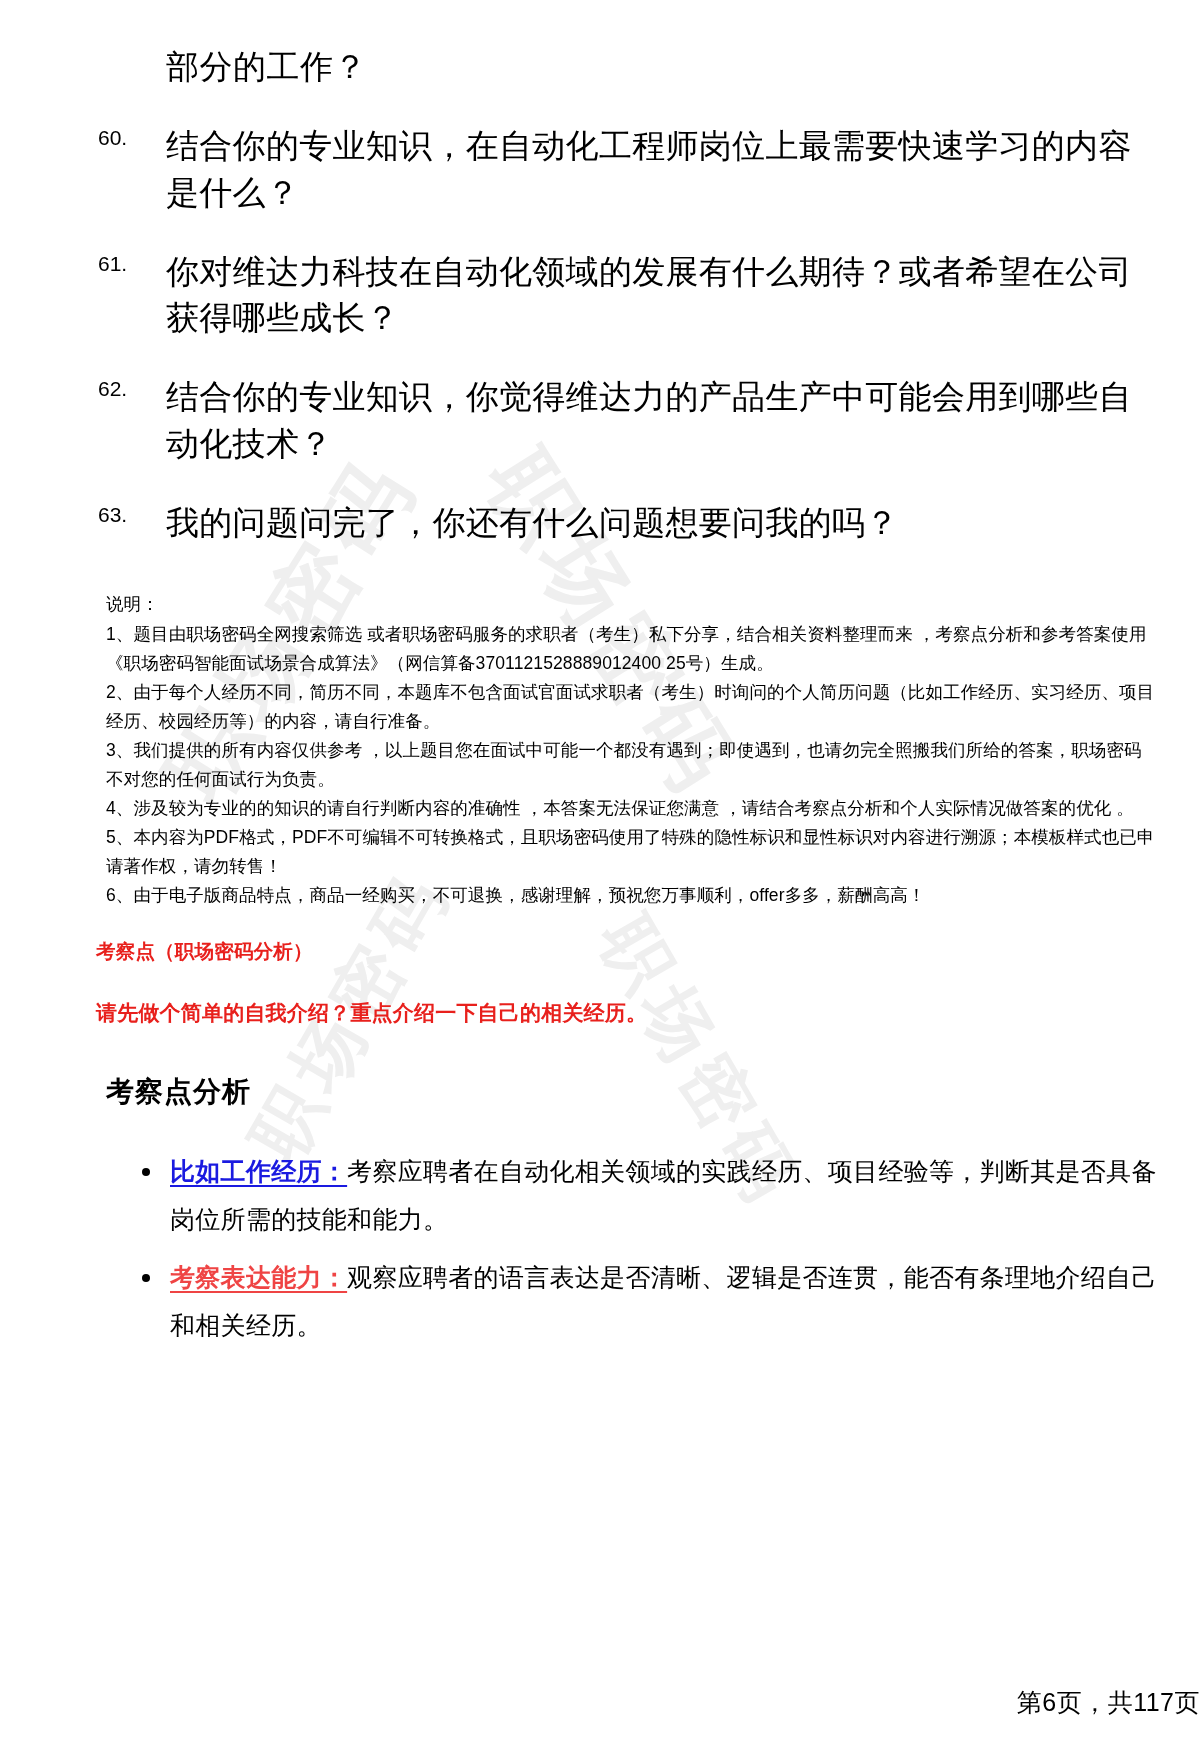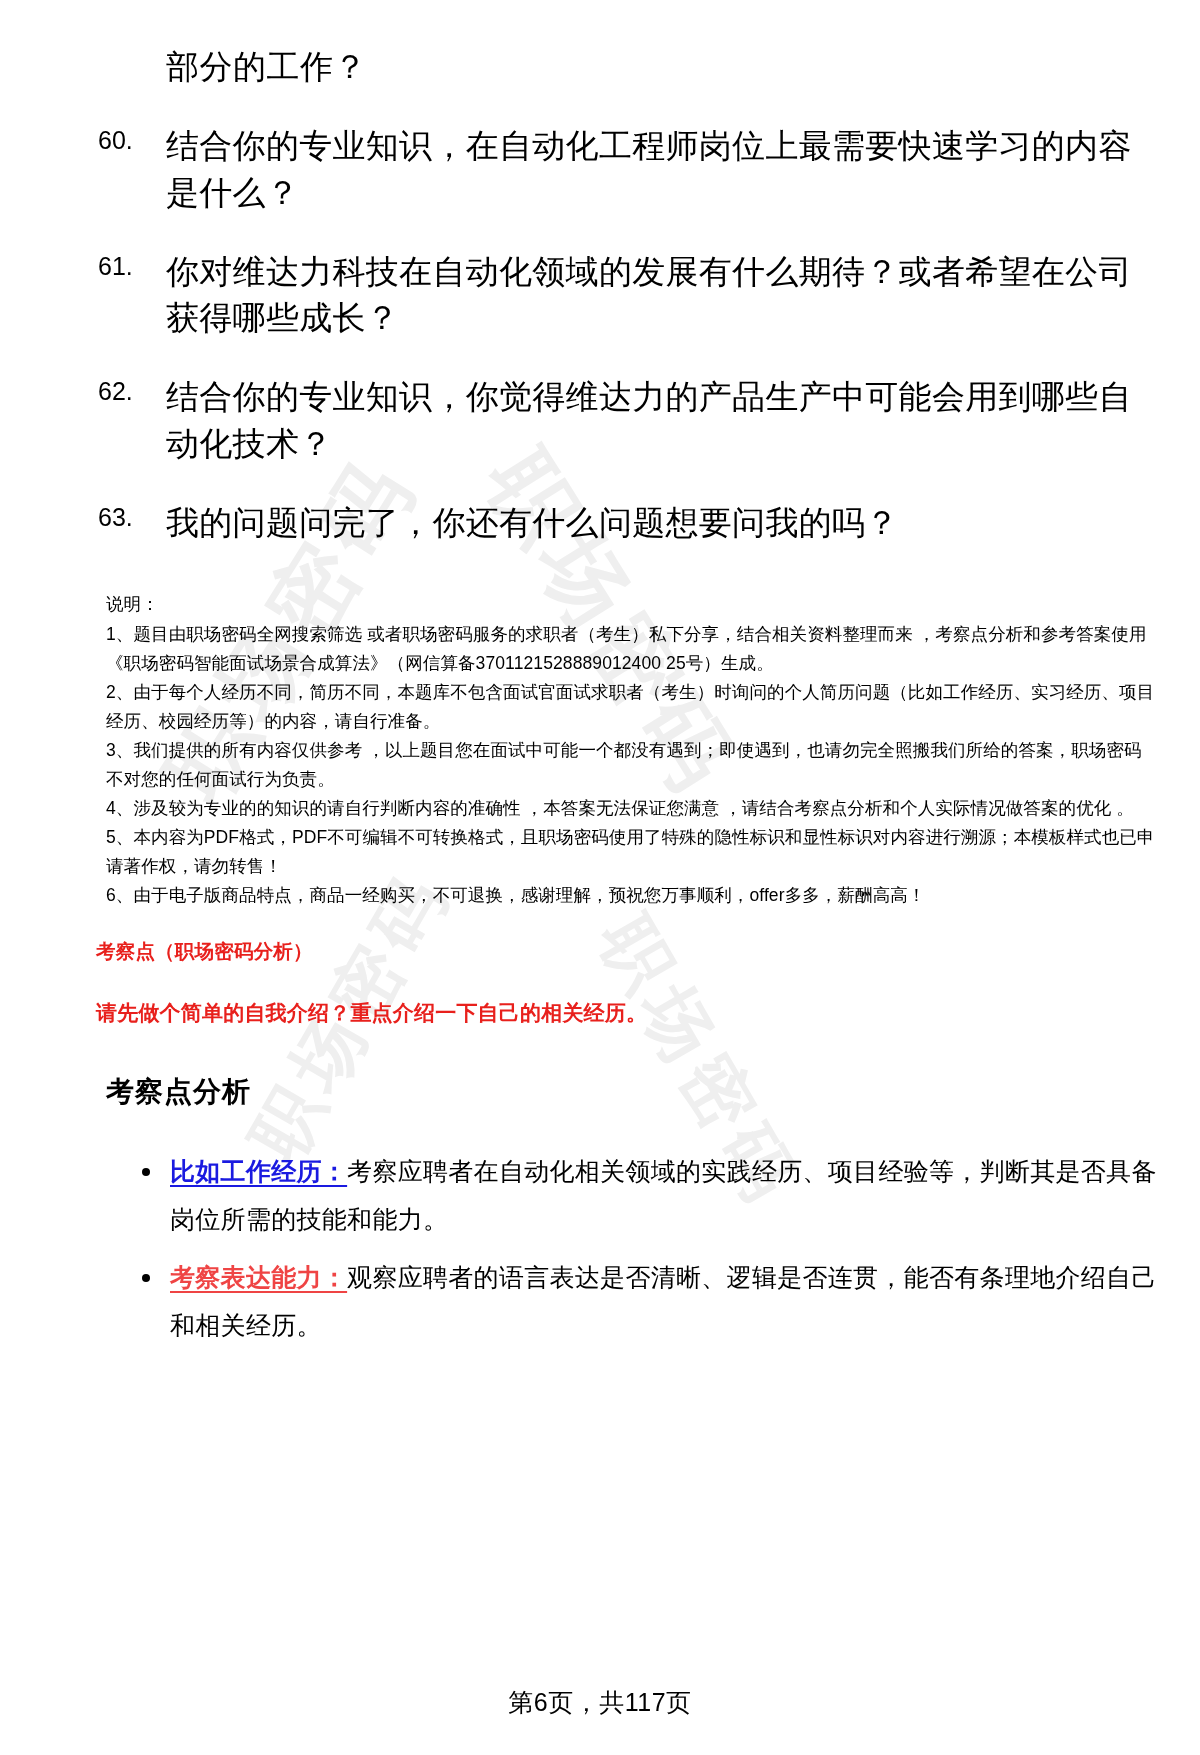--- a/index.html
+++ b/index.html
@@ -76,21 +76,21 @@
     letter-spacing: 0.5px;
   }
   .q-item {
     display: flex;
     align-items: flex-start;
     margin: 0 0 32px 0;
   }
   .q-num {
     flex: 0 0 auto;
     width: 70px;
-    font-size: 25px;
+    font-size: 21px;
     line-height: 1.42;
     letter-spacing: 0px;
     text-align: left;
     padding-left: 2px;
     box-sizing: border-box;
   }
   .q-text {
     flex: 1 1 auto;
     font-size: 33px;
     line-height: 1.42;
@@ -159,21 +159,21 @@
   .lbl-red   { color: #e8201c; }
   .lbl-blue  { color: #1a1ae0; }
   .lbl-green { color: #ef4444; }
 
   
   .footer {
     position: absolute;
     left: 0;
     right: 0;
     bottom: 36px;
-    text-align: center;
+    text-align: right;
     font-size: 25px;
     z-index: 2;
     letter-spacing: 0.5px;
   }
 </style>
 </head>
 <body>
 
 <div id="page">
 

